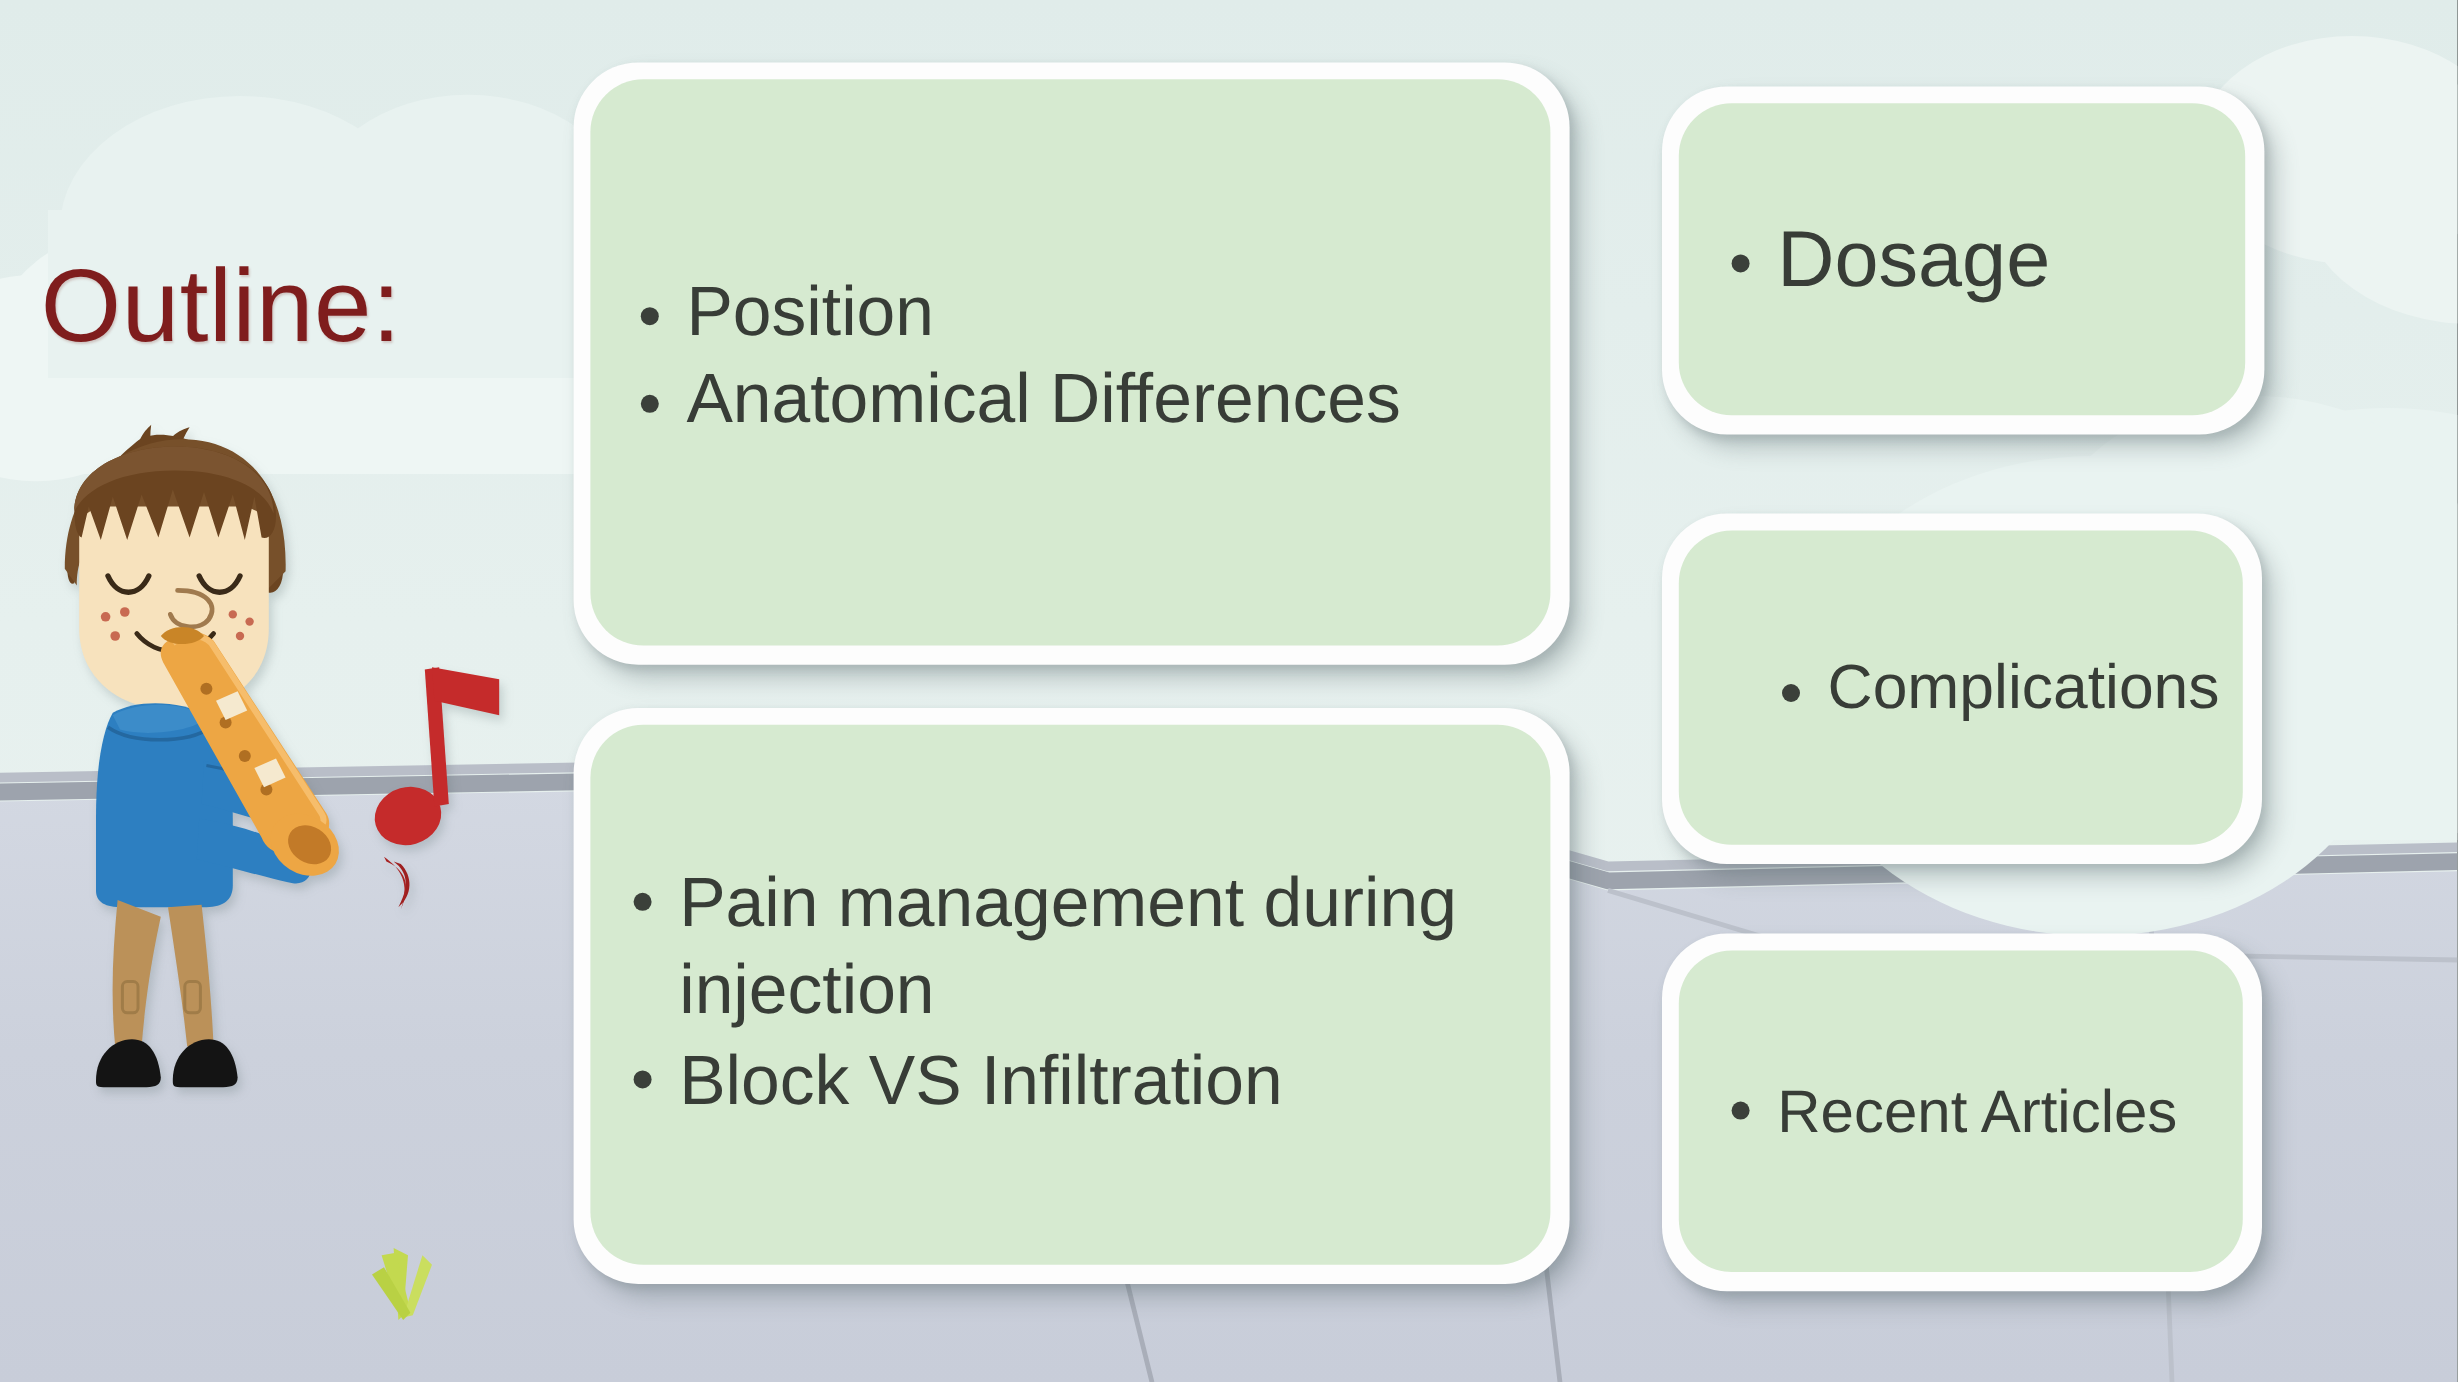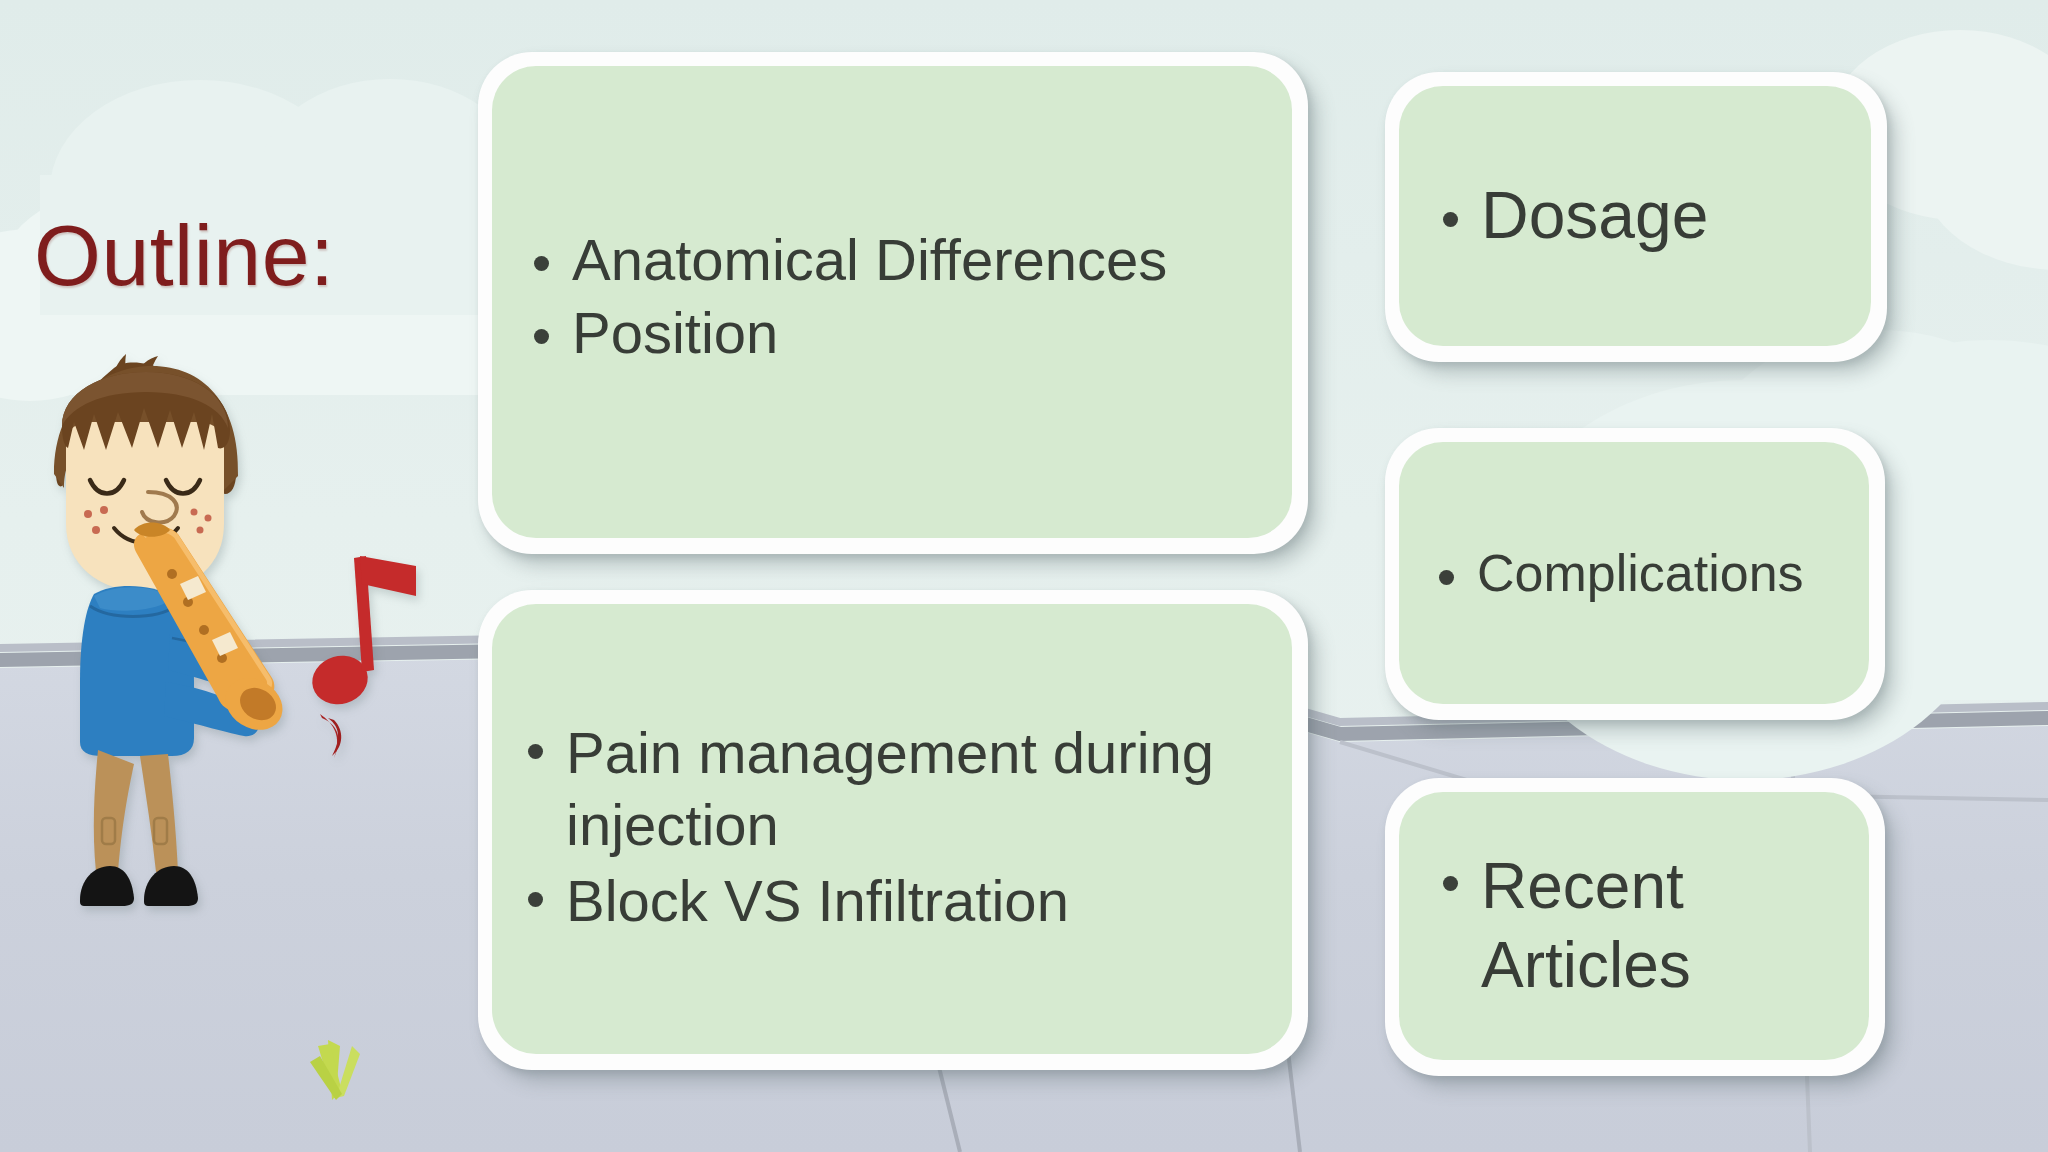--- a/index.html
+++ b/index.html
@@ -83,24 +83,24 @@
   #card-anatomical .bullets li{margin-bottom:10px;}
 
   #card-pain{left:478px;top:590px;width:830px;height:480px;}
   #card-pain .bullets{font-size:58px;line-height:1.24;padding-left:22px;}
   #card-pain .bullets li{margin-bottom:4px;}
 
   #card-dosage{left:1385px;top:72px;width:502px;height:290px;}
   #card-dosage .bullets{font-size:66px;line-height:1.05;padding-left:30px;}
 
   #card-complications{left:1385px;top:428px;width:500px;height:292px;}
-  #card-complications .bullets{font-size:52px;line-height:1.05;padding-left:26px;}
+  #card-complications .bullets{font-size:52px;line-height:1.05;padding-left:38px;margin-left:34px;}
 
   #card-recent{left:1385px;top:778px;width:500px;height:298px;}
-  #card-recent .bullets{font-size:64px;line-height:1.24;padding-left:30px;}
+  #card-recent .bullets{font-size:50px;line-height:1.24;padding-left:30px;}
 
   
   #boy-illustration{
     position:absolute;
     left:22px;top:352px;
     width:420px;height:560px;
     filter:drop-shadow(3px 5px 4px rgba(90,110,110,0.25));
   }
 </style>
 </head>
@@ -271,26 +271,26 @@
       <path d="M312,368 C322,378 322,394 310,404 C322,382 314,372 306,366 Z" fill="#9e1f1f"></path>
       <path d="M300,366 C314,372 322,384 312,406 C320,384 312,372 298,362 Z" fill="#a82222"></path>
     </g>
   </svg>
 
   <div class="card" id="card-anatomical">
     <div class="card-inner">
       <ul class="bullets">
         <li>
           <span class="dot"></span>
+          <span>Position</span>
+        </li>
+        <li>
+          <span class="dot"></span>
           <span>Anatomical Differences</span>
         </li>
-        <li>
-          <span class="dot"></span>
-          <span>Position</span>
-        </li>
       </ul>
     </div>
   </div>
 
   <div class="card" id="card-pain">
     <div class="card-inner">
       <ul class="bullets">
         <li>
           <span class="dot"></span>
           <span>Pain management during injection</span>

